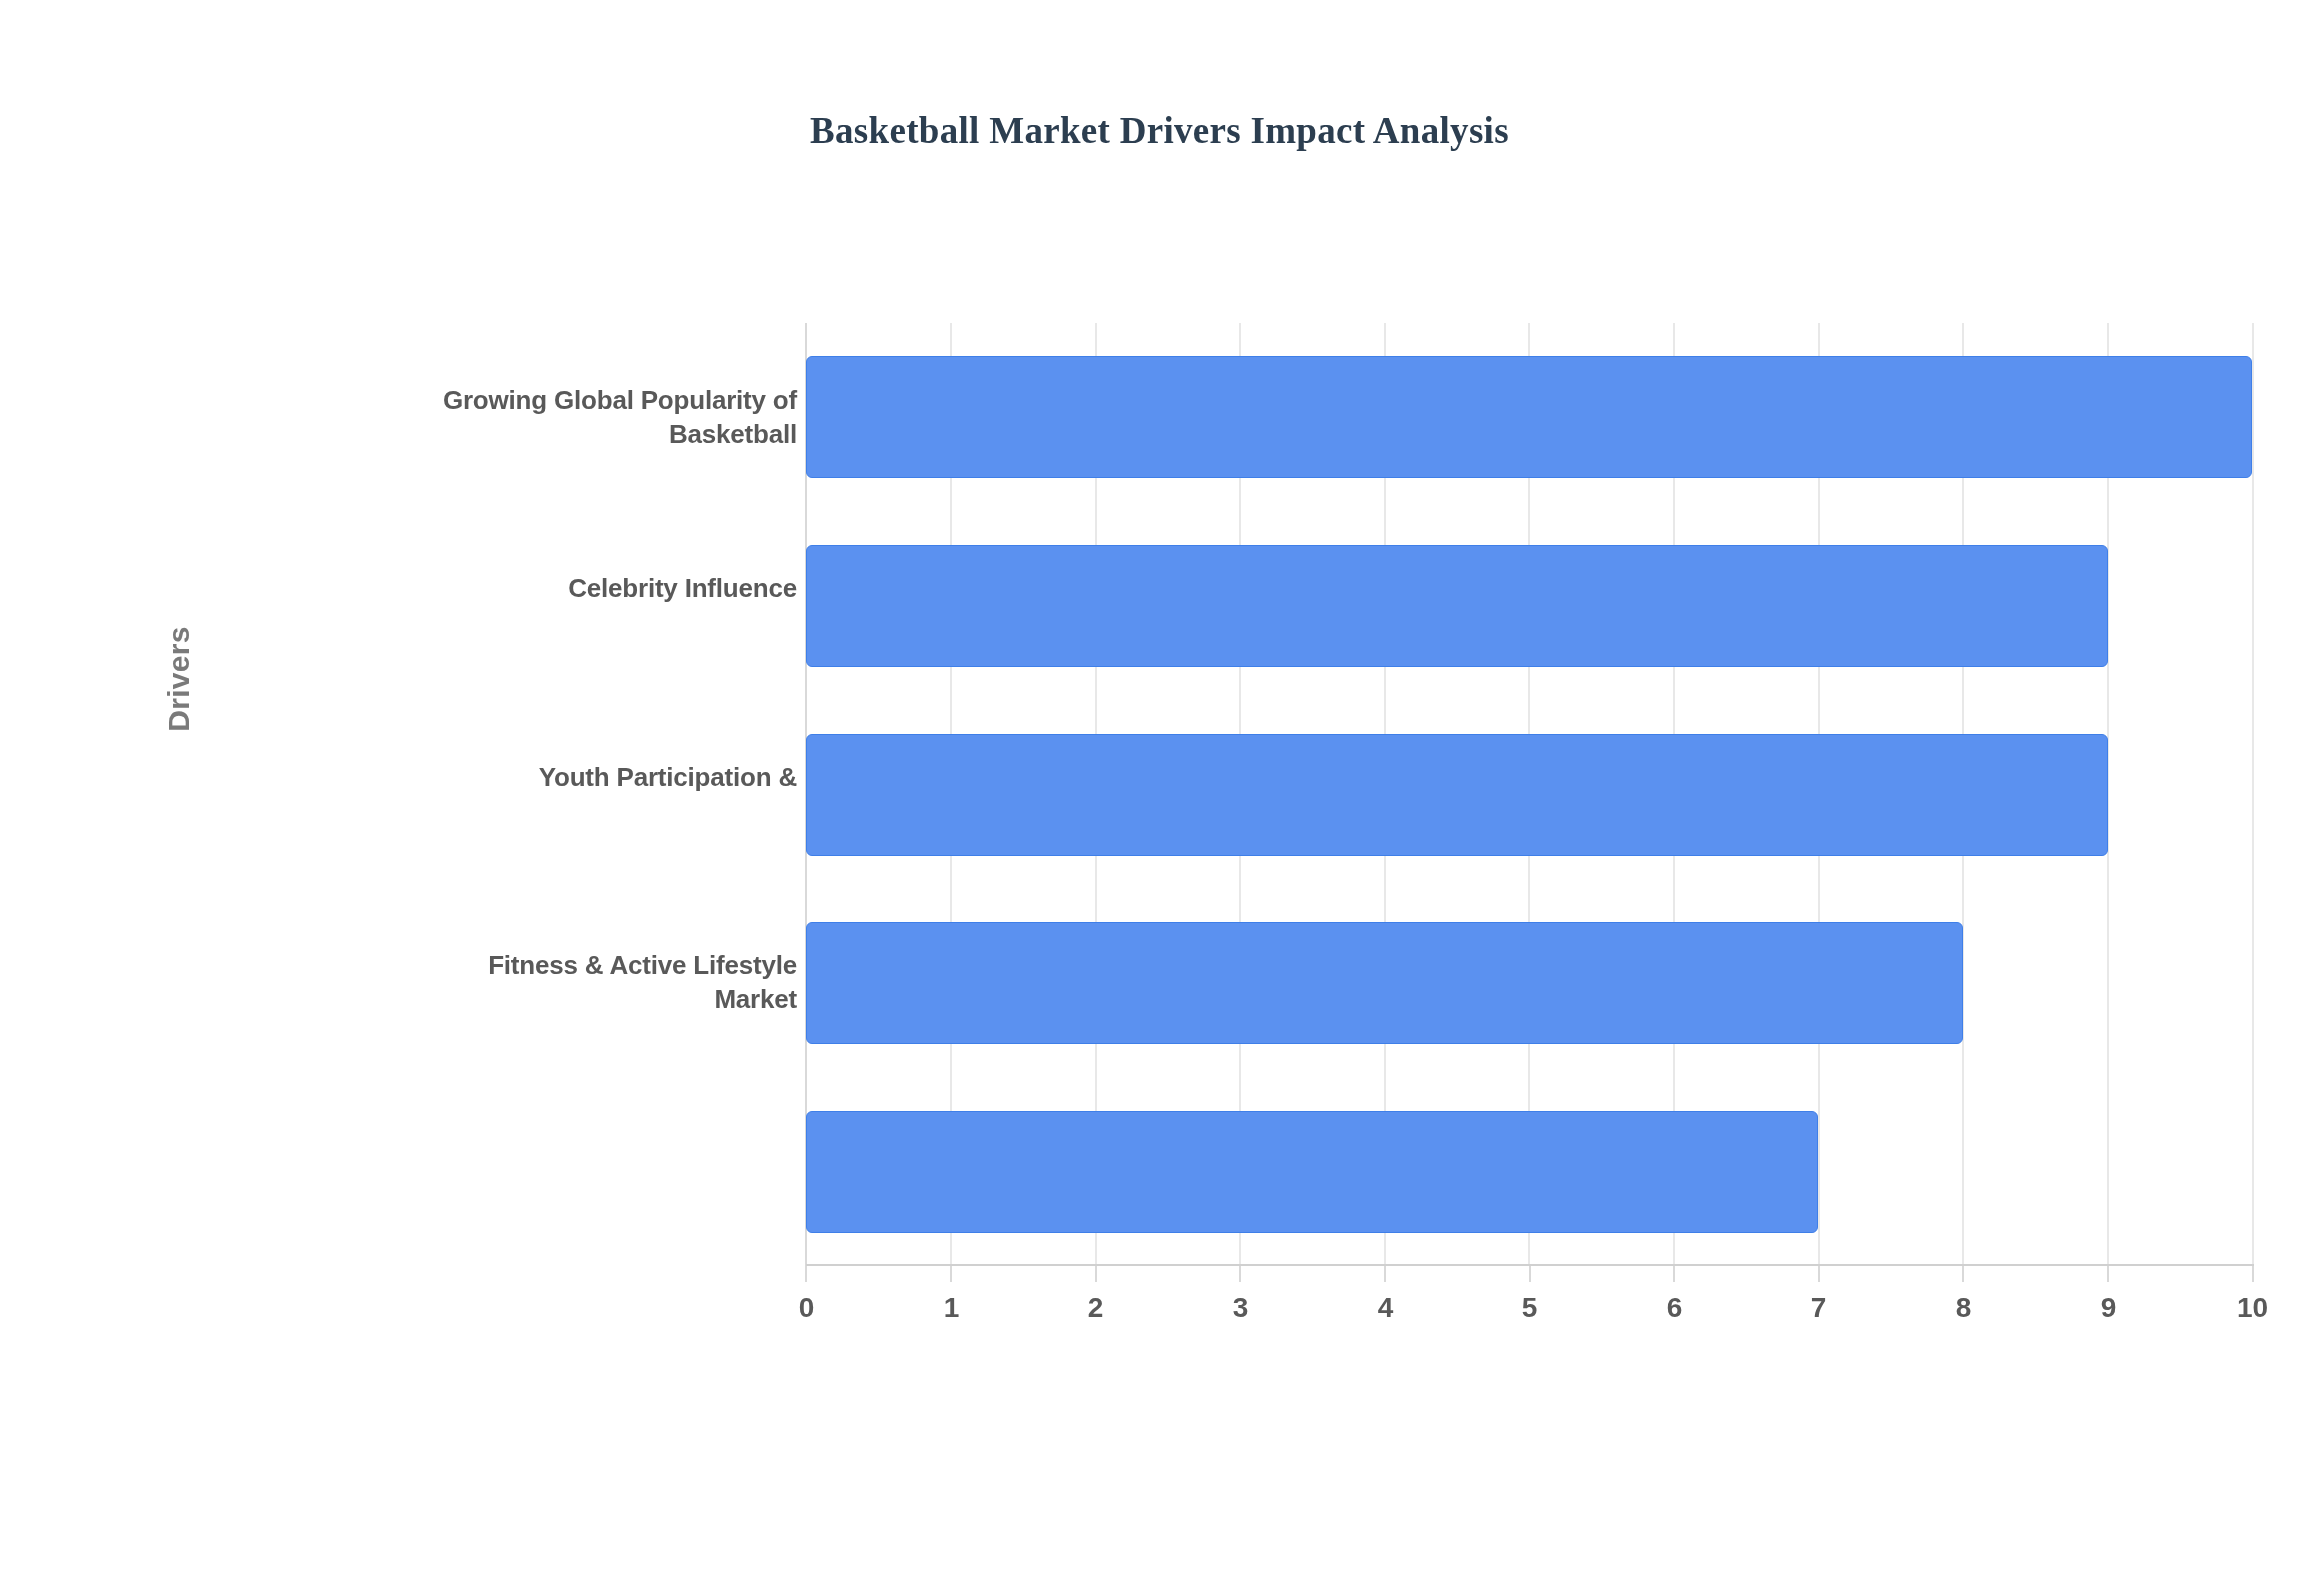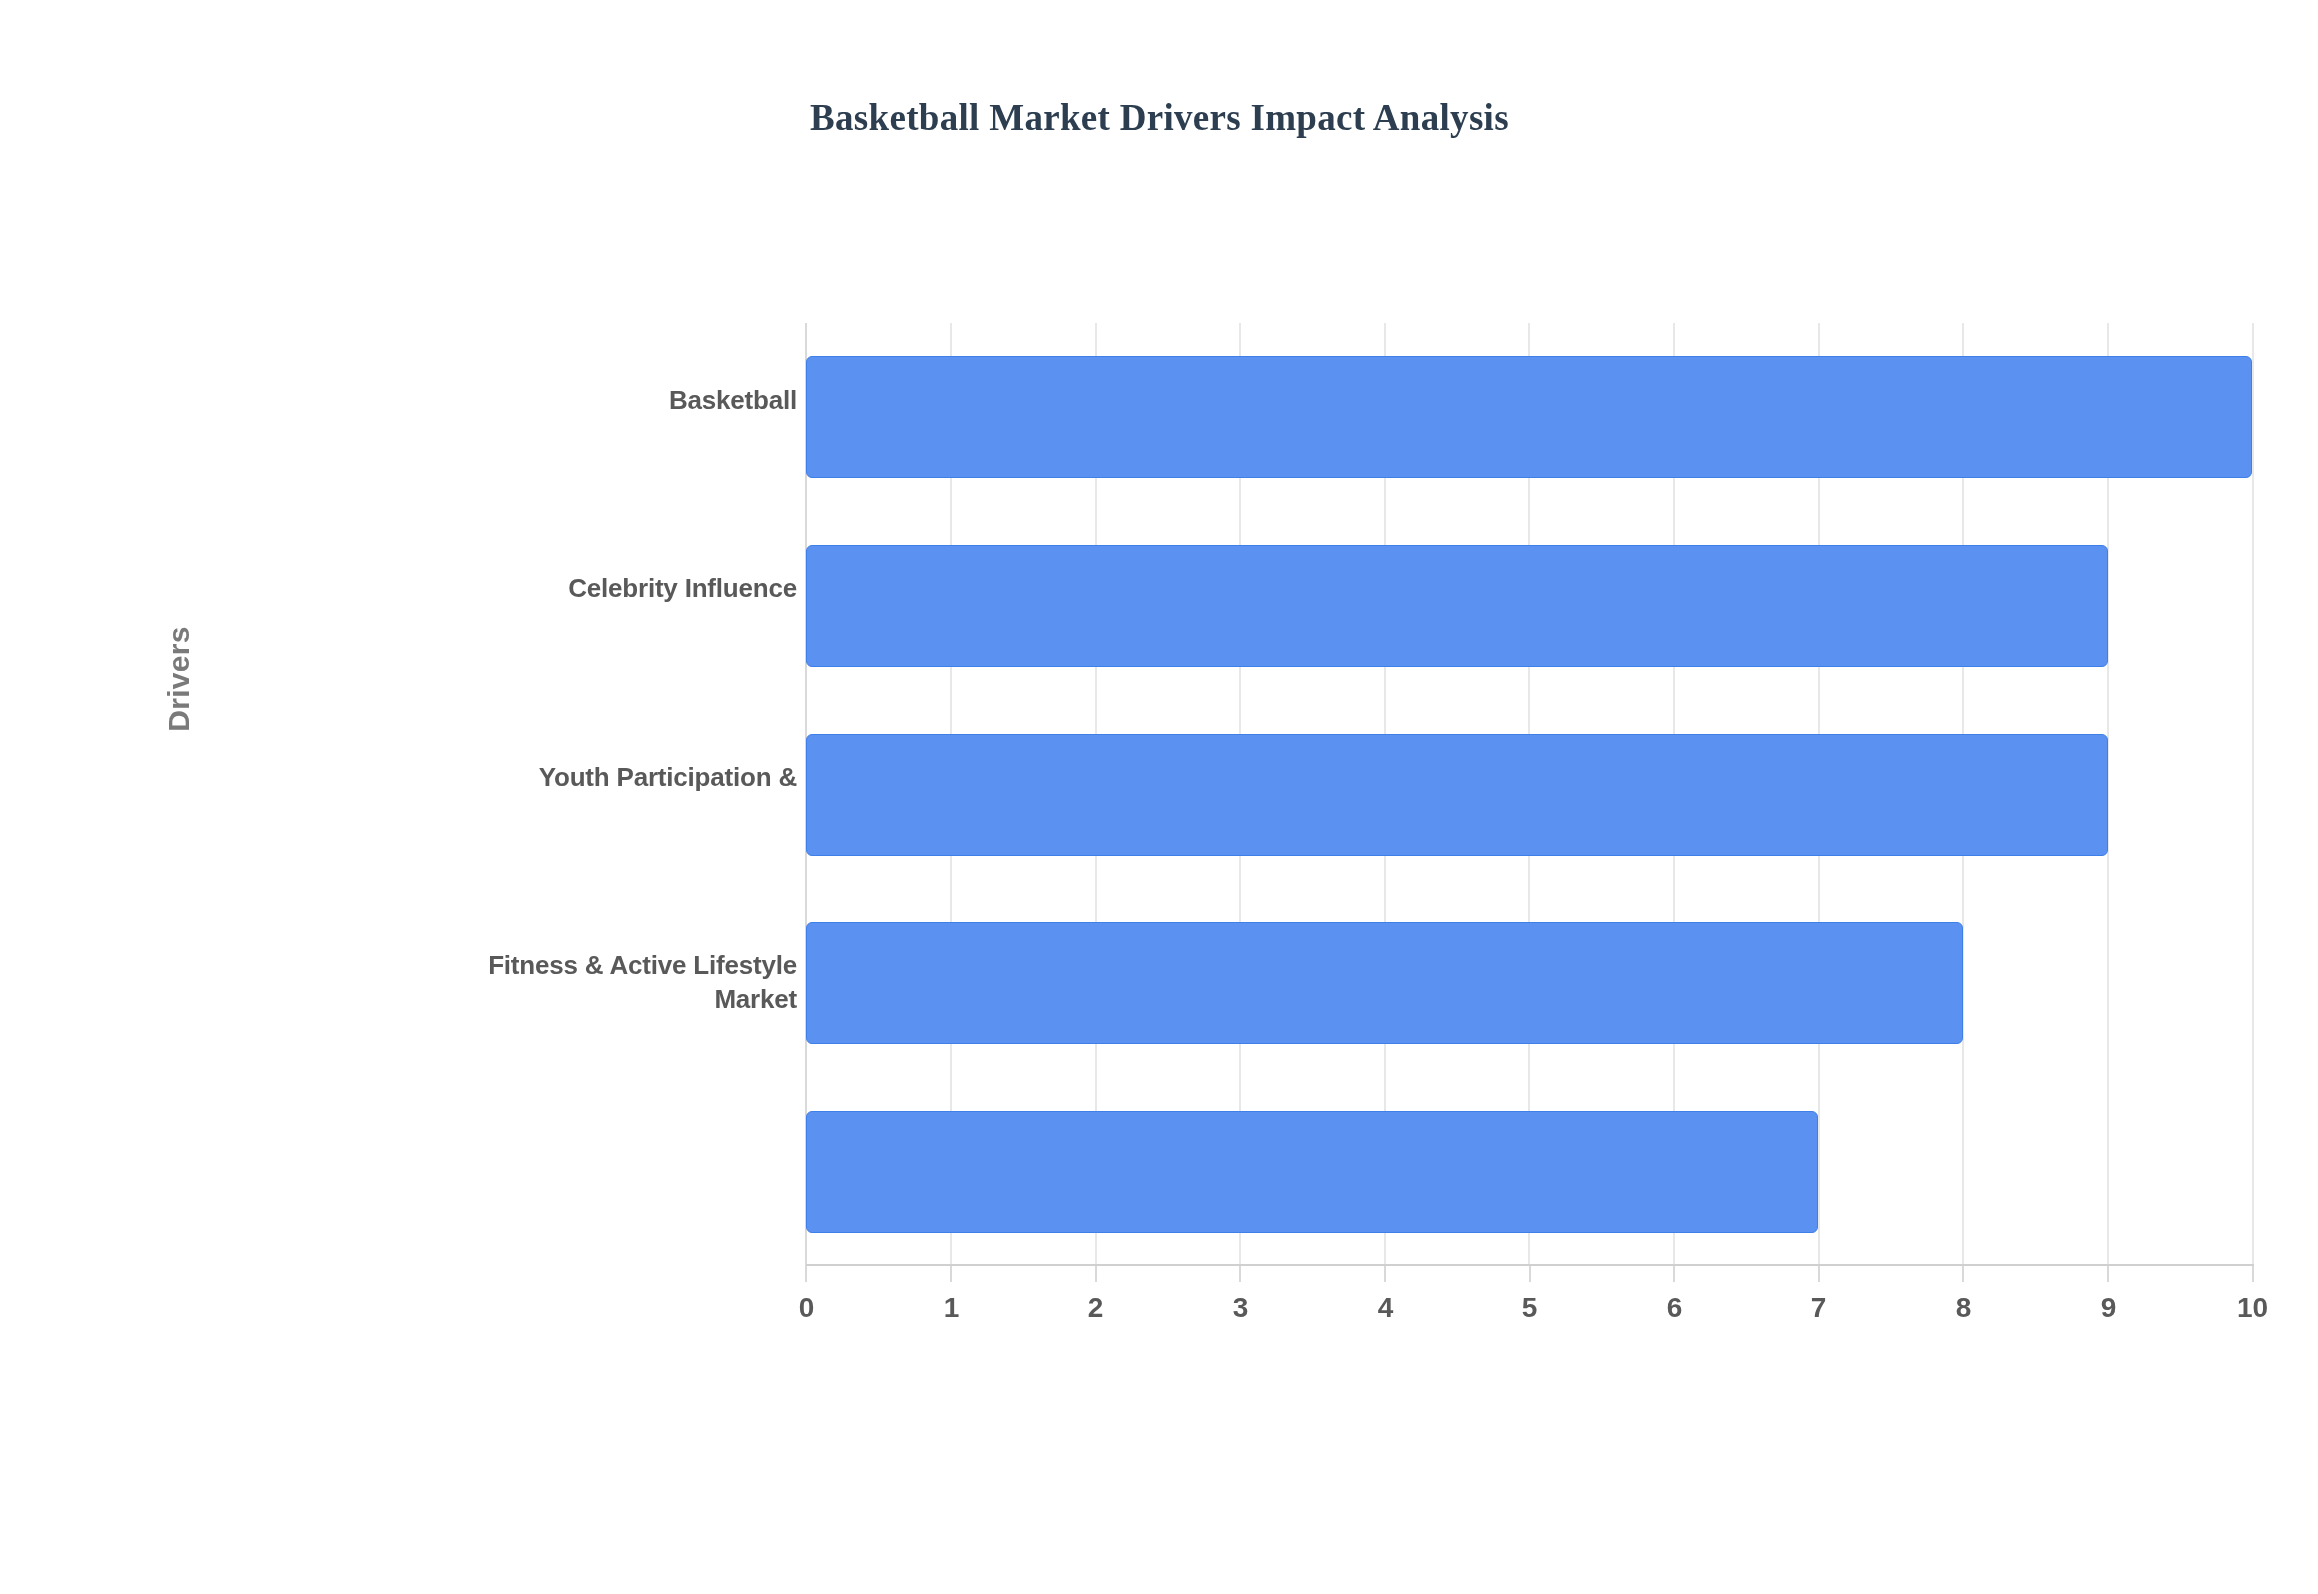--- a/index.html
+++ b/index.html
@@ -18,21 +18,21 @@
     position: relative;
     width: 2319px;
     height: 1594px;
     background: #ffffff;
   }
 
   
   .chart-title {
     position: absolute;
     left: 0;
-    top: 96px;
+    top: 109px;
     width: 2319px;
     text-align: center;
     font-family: "Liberation Serif", "DejaVu Serif", serif;
     font-weight: bold;
     font-size: 37px;
     color: #2c3e50;
     letter-spacing: 0.3px;
     white-space: nowrap;
   }
 
@@ -187,20 +187,21 @@
     </div>
   <div id="bars-layer">
       <div class="bar" title="Growing Global Popularity of Basketball: 10" style="left: 806px; top: 356px; width: 1446px; height: 122px;"></div>
       <div class="bar" title="Athlete Endorsements &amp; Celebrity Influence: 9" style="left: 806px; top: 545px; width: 1302px; height: 122px;"></div>
       <div class="bar" title="Youth Participation &amp; Grassroots Development: 9" style="left: 806px; top: 734px; width: 1302px; height: 122px;"></div>
       <div class="bar" title="Fitness &amp; Active Lifestyle Trends: 8" style="left: 806px; top: 922px; width: 1157px; height: 122px;"></div>
       <div class="bar" title="Technological Advancements &amp; Innovation: 7" style="left: 806px; top: 1111px; width: 1012px; height: 122px;"></div>
     </div>
   <div id="catlabels-layer">
       <div class="cat-label-wrap" style="top: 383px;">
+        <div>Growing Global Popularity of</div>
         <div>Basketball</div>
       </div>
       <div class="cat-label-wrap" style="top: 571px;">
         <div>Celebrity Influence</div>
       </div>
       <div class="cat-label-wrap" style="top: 760px;">
         <div>Youth Participation &amp;</div>
       </div>
       <div class="cat-label-wrap" style="top: 948px;">
         <div>Fitness &amp; Active Lifestyle</div>

